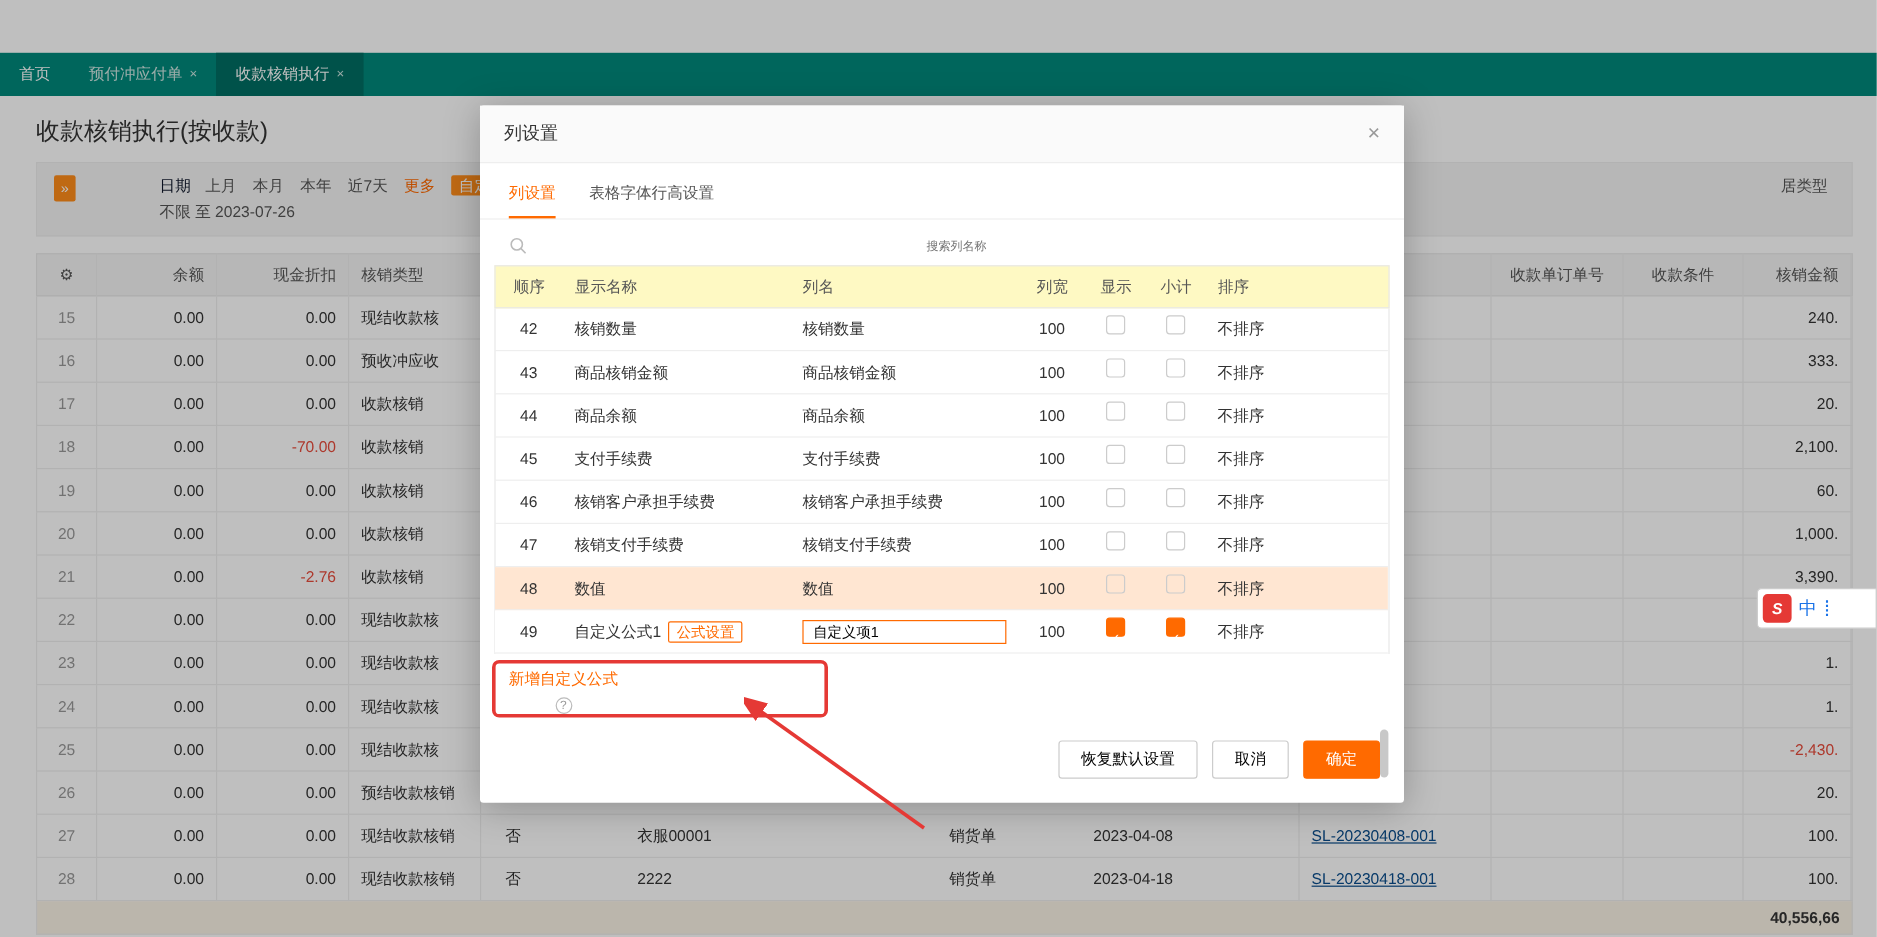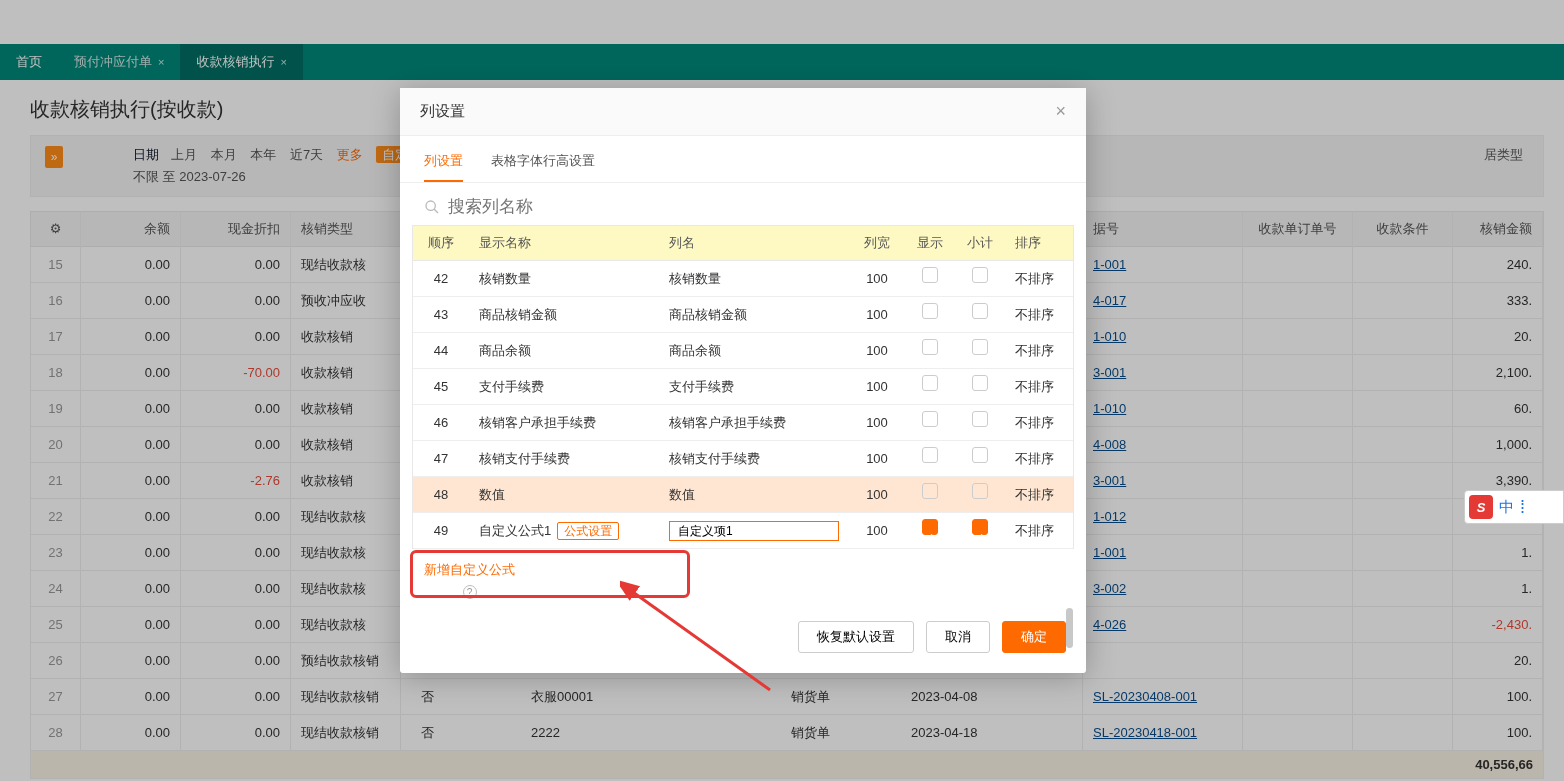--- a/index.html
+++ b/index.html
@@ -32,30 +32,30 @@
 .c-cond{width:100px;text-align:center;}
 .c-amt{width:90px;text-align:right;}
 .row{display:flex;border:1px solid #eee;border-top:none;height:36px;align-items:center;}
 .row .c-gear{color:#999;text-align:center;}
 .neg{color:#e74c3c;}
 .link{color:#0a4d8c;text-decoration:underline;cursor:pointer;}
 .mid-bg{display:flex;align-items:center;width:100%;height:100%;}
 .mid-bg>span{display:inline-block;}
 .tfoot{height:28px;background:#faf3e6;border:1px solid #eee;border-top:none;display:flex;align-items:center;justify-content:flex-end;padding-right:10px;font-weight:bold;}
 .overlay{position:absolute;inset:0;background:rgba(0,0,0,.25);}
-.modal{position:absolute;left:400px;top:88px;width:686px;background:#fff;border-radius:3px;box-shadow:0 4px 30px rgba(0,0,0,.25);}
+.modal{position:absolute;left:400px;top:88px;width:770px;background:#fff;border-radius:3px;box-shadow:0 4px 30px rgba(0,0,0,.25);}
 .modal-head{height:48px;display:flex;align-items:center;justify-content:space-between;padding:0 20px;border-bottom:1px solid #eee;background:#fafafa;}
 .modal-title{font-size:15px;color:#333;}
 .modal-close{font-size:18px;color:#999;cursor:pointer;}
 .modal-tabs{display:flex;gap:28px;padding:16px 24px 0;border-bottom:1px solid #eee;}
 .mtab{padding-bottom:10px;color:#555;cursor:pointer;}
 .mtab.act{color:#ff6a00;border-bottom:2px solid #ff6a00;}
 .search-row{padding:14px 24px 8px;display:flex;align-items:center;color:#bbb;}
 .search-row svg{margin-right:8px;}
-.search-input{border:none;outline:none;font-size:17px;flex:1;color:#0c4a6e;}
+.search-input{border:none;outline:none;font-size:10px;flex:1;color:#0c4a6e;text-align:center;}
 .cfg-table{margin:0 12px;}
 .cfg-head{display:flex;background:#fef9c3;border:1px solid #e8e8e8;height:36px;align-items:center;color:#555;}
 .cth,.ctd{padding:0 10px;height:36px;line-height:36px;}
 .cc-ord{width:56px;text-align:center;}
 .cc-name{width:190px;}
 .cc-disp{width:190px;}
 .cc-w{width:56px;text-align:center;}
 .cc-show{width:50px;text-align:center;}
 .cc-sub{width:50px;text-align:center;}
 .cc-sort{flex:1;}

